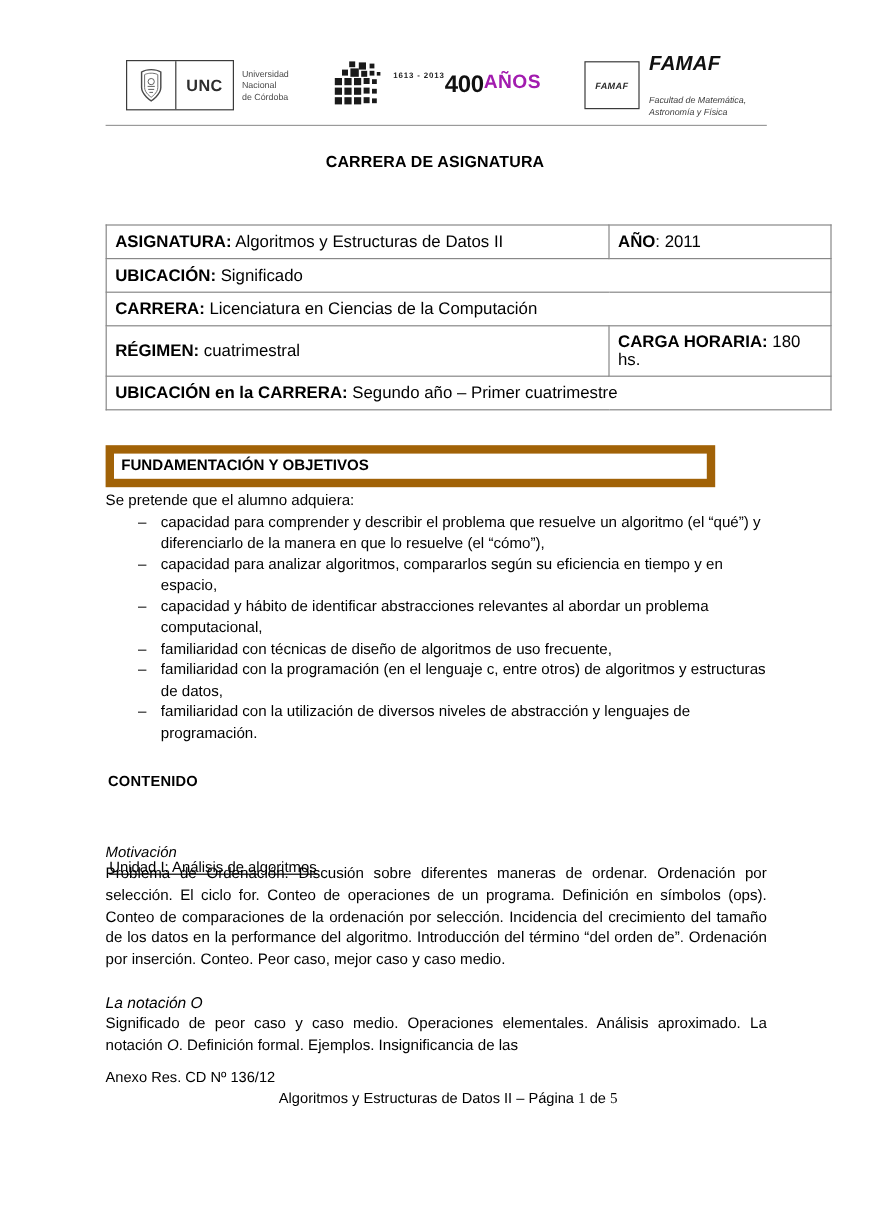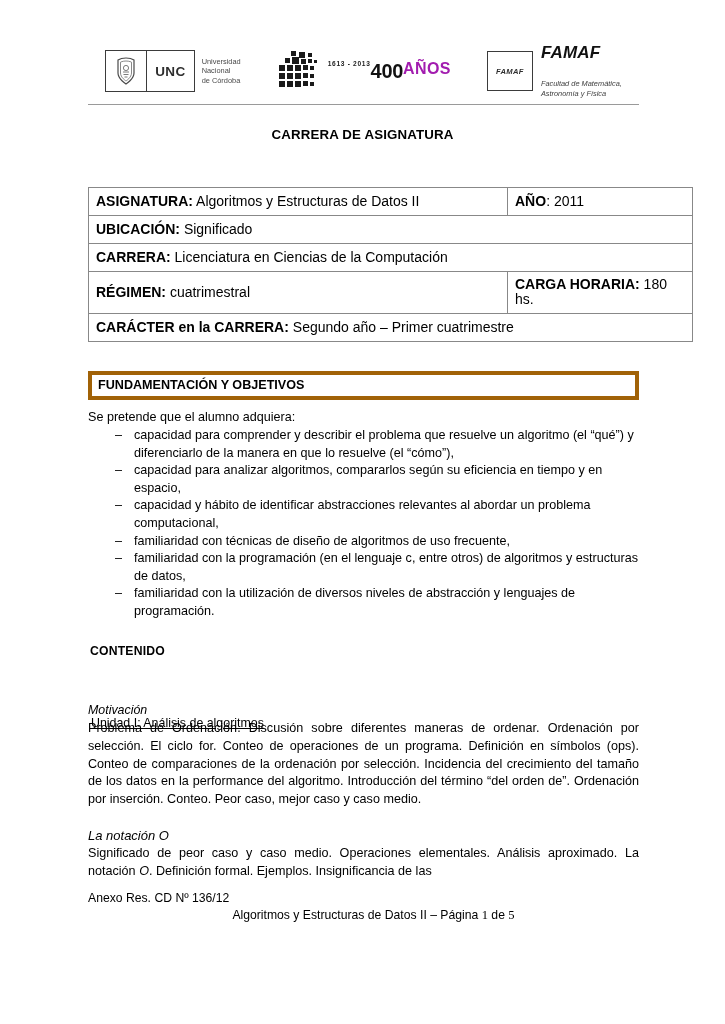--- a/index.html
+++ b/index.html
@@ -176,23 +176,23 @@
     vertical-align: middle;
     height: 16px;
   }
   .lbl { font-weight: bold; }
 
   
   .section-box {
     position: absolute;
     left: 88px;
     top: 371px;
-    width: 551px;
+    width: 508px;
     box-sizing: border-box;
-    border: 4px solid #a16207;
+    border: 7px solid #a16207;
     padding: 3px 0 4px 6px;
     font-size: 12.6px;
     font-weight: bold;
   }
 
   
   .intro-line {
     position: absolute;
     left: 88px;
     top: 409px;
@@ -384,21 +384,21 @@
       <td colspan="2"><span class="lbl">UBICACIÓN:</span><span> Significado</span></td>
     </tr>
     <tr>
       <td colspan="2"><span class="lbl">CARRERA:</span><span> Licenciatura en Ciencias de la Computación</span></td>
     </tr>
     <tr>
       <td style="width:342px"><span class="lbl">RÉGIMEN:</span><span> cuatrimestral</span></td>
       <td><span class="lbl">CARGA HORARIA:</span><span> 180 hs.</span></td>
     </tr>
     <tr>
-      <td colspan="2"><span class="lbl">CARÁCTER en la CARRERA:</span><span>  Segundo año – Primer cuatrimestre</span></td>
+      <td colspan="2"><span class="lbl">UBICACIÓN en la CARRERA:</span><span>  Segundo año – Primer cuatrimestre</span></td>
     </tr>
   </tbody>
     </table>
 
   <div class="section-box">FUNDAMENTACIÓN Y OBJETIVOS</div>
 
   <div class="intro-line">Se pretende que el alumno adquiera:</div>
 
   <ul class="obj-list">
     <li><span class="dash">–</span><span>capacidad para comprender y describir el problema que resuelve un algoritmo (el “qué”) y diferenciarlo de la manera en que lo resuelve (el “cómo”),</span></li>

